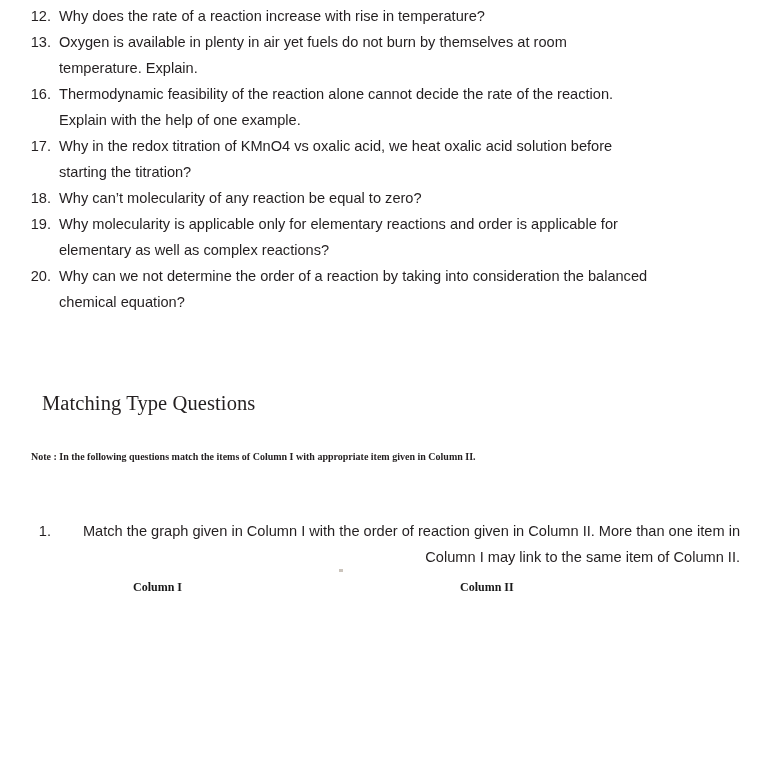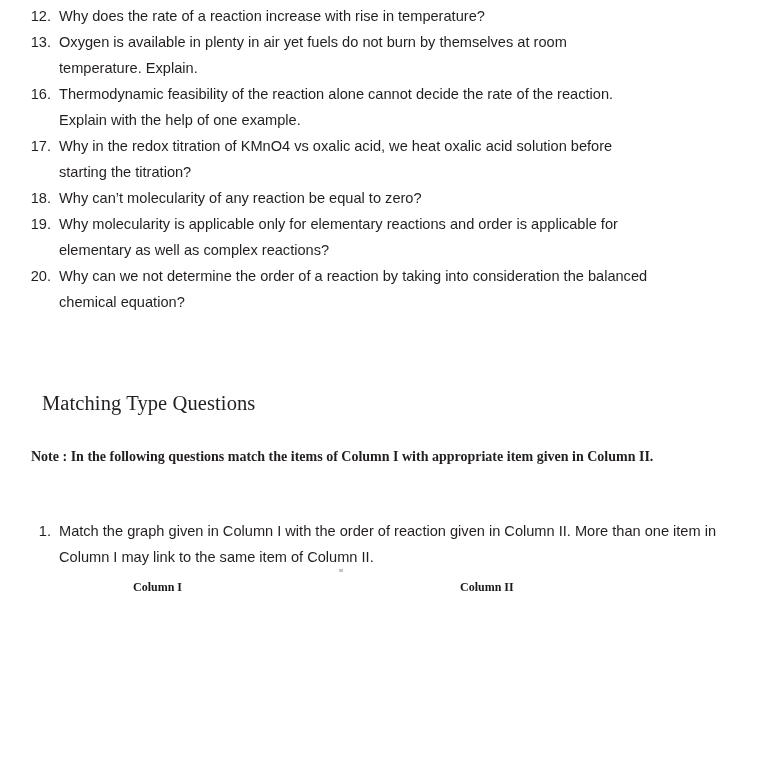--- a/index.html
+++ b/index.html
@@ -63,40 +63,40 @@
   }
 
   
   .note {
     position: absolute;
     left: 31px;
     top: 443px;
     width: 692px;
     font-family: "Liberation Serif", serif;
     font-weight: bold;
-    font-size: 14px;
+    font-size: 10px;
     line-height: 27px;
     color: #231f20;
   }
 
   
   .mq {
     position: absolute;
     left: 0;
     top: 518px;
     width: 760px;
     display: flex;
     align-items: flex-start;
     font-family: "Liberation Sans", sans-serif;
     font-size: 14.6px;
     line-height: 26px;
     color: #231f20;
   }
   .mq .qnum { margin-left: 24px; }
-  .mq .qtext { padding-right: 20px; max-width: 700px; }
+  .mq .qtext { padding-right: 20px; max-width: 700px; text-align: right; }
 
   
   .col-head {
     position: absolute;
     font-family: "Liberation Serif", serif;
     font-weight: bold;
     font-size: 12px;
     line-height: 20px;
     color: #1a1a1a;
     white-space: nowrap;

